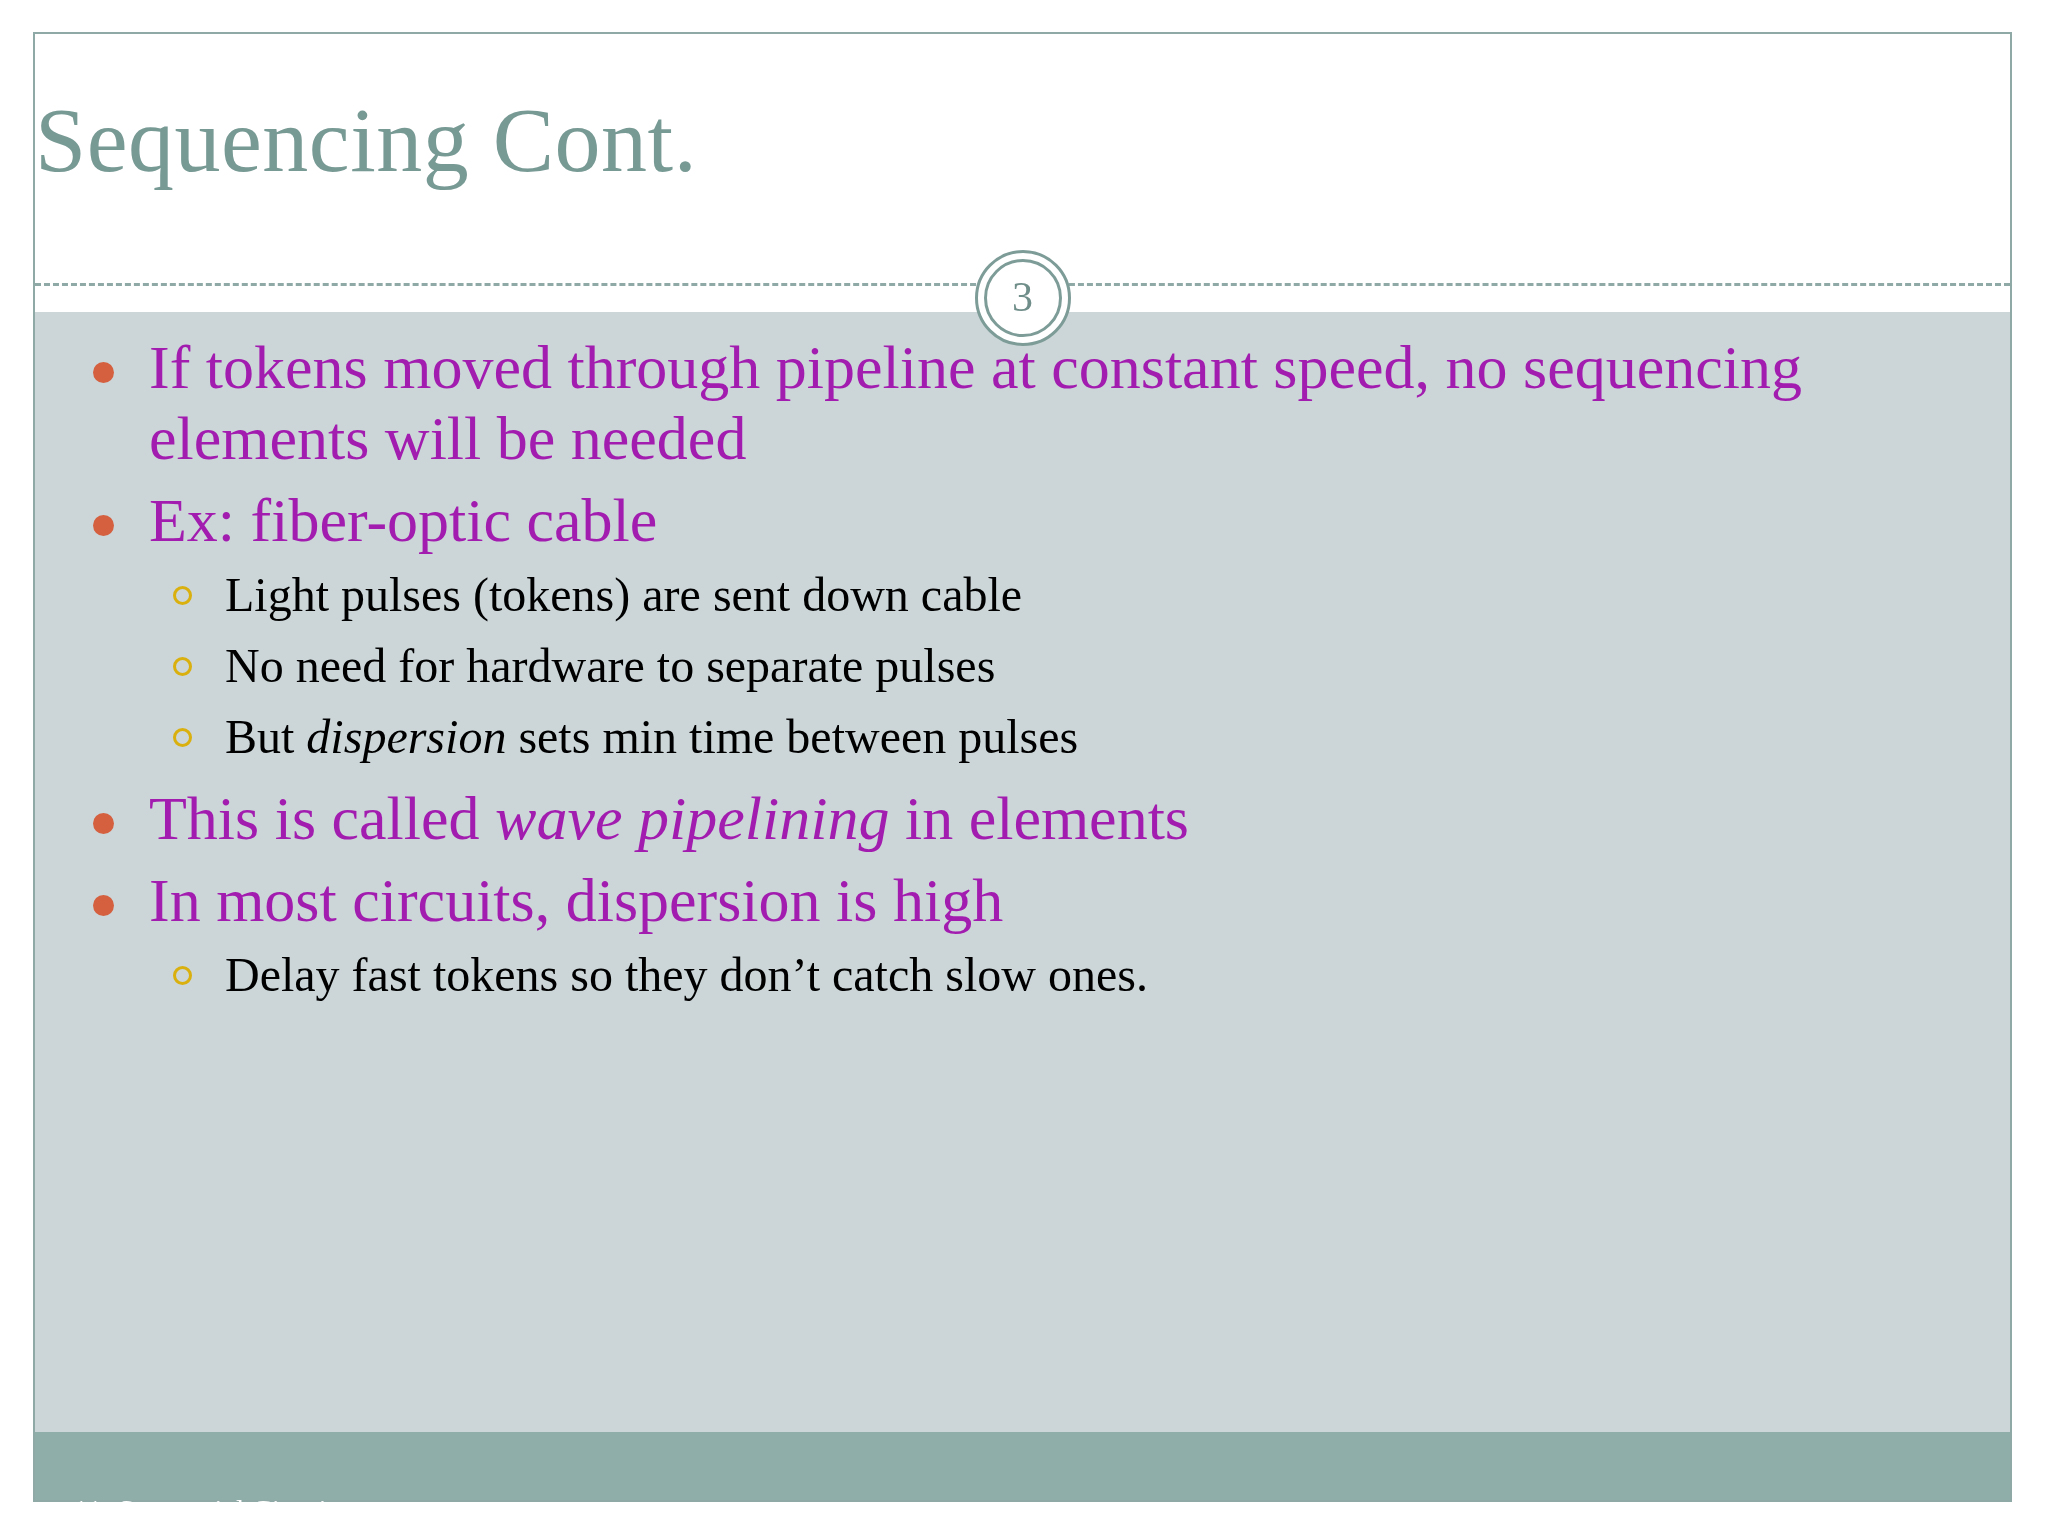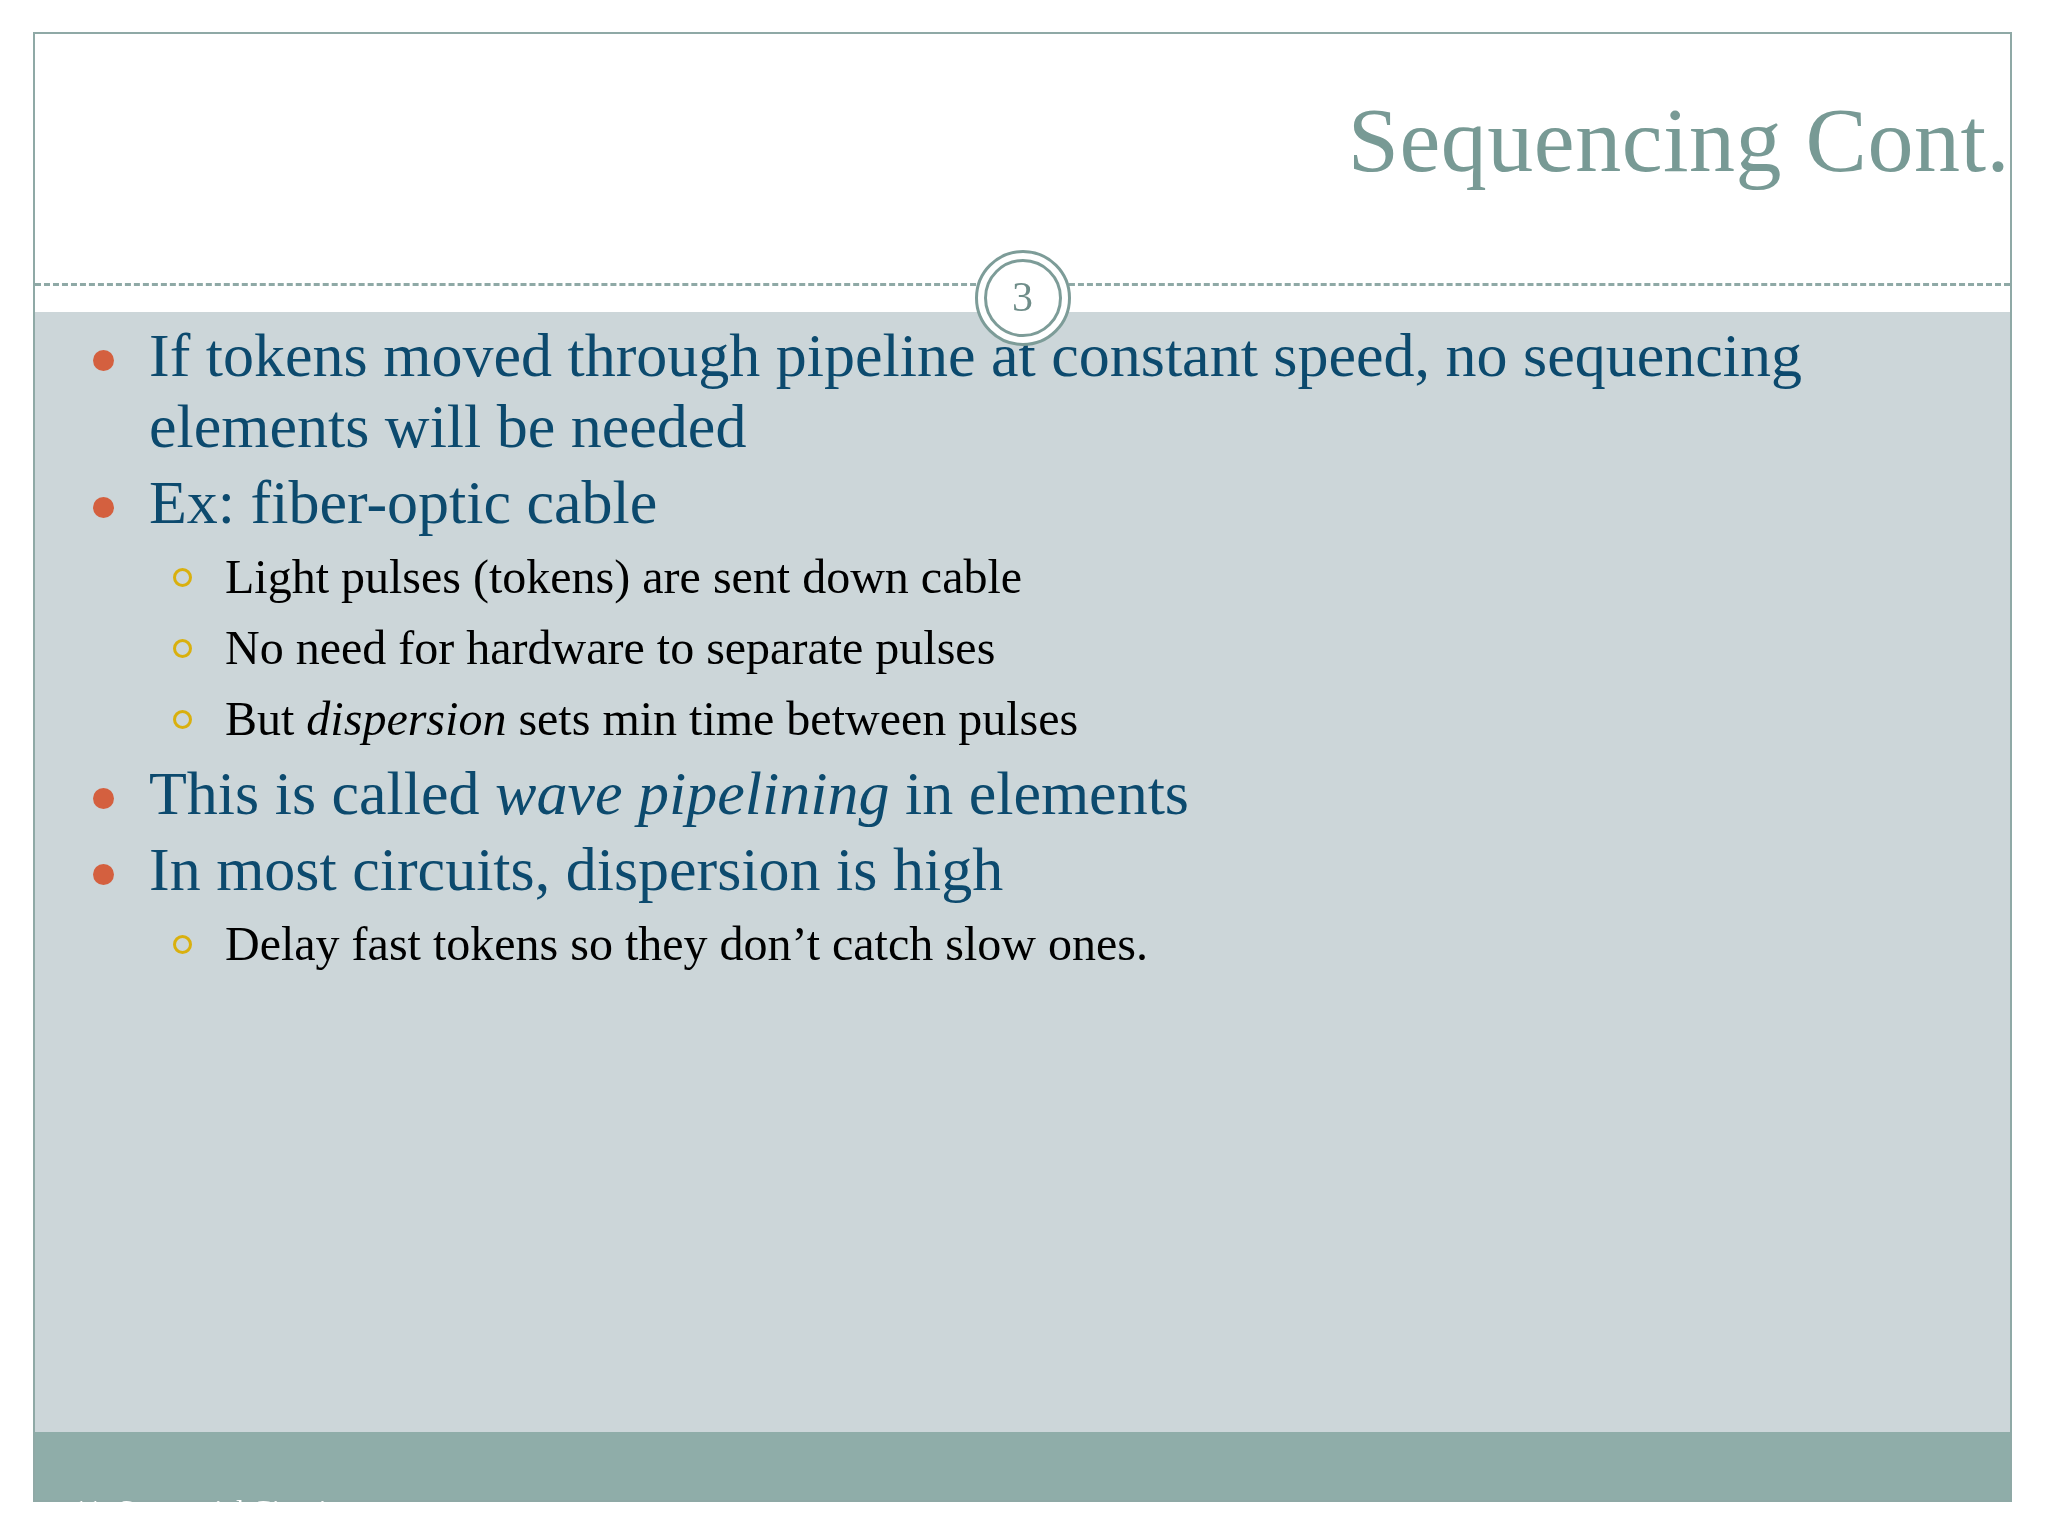--- a/index.html
+++ b/index.html
@@ -31,21 +31,21 @@
     left: 0;
     top: 0;
     width: 100%;
     height: 250px;
   }
   .slide-title {
     position: absolute;
     left: 0;
     top: 58px;
     width: 100%;
-    text-align: right;
+    text-align: left;
     font-size: 92px;
     line-height: 1.05;
     color: #789a95;
     font-weight: normal;
     letter-spacing: 0.5px;
     white-space: nowrap;
   }
 
   
   .divider {
@@ -109,24 +109,24 @@
   }
 
   .bullet {
     position: relative;
     display: block;
   }
 
   
   .lvl1 {
     padding-left: 84px;
-    margin: 0 0 6px 0;
+    margin: 12px 0 6px 0;
     font-size: 62px;
     line-height: 1.14;
-    color: #0c4a6e;
+    color: #a21caf;
   }
   .lvl1 .marker {
     position: absolute;
     left: 28px;
     top: 30px;
     width: 21px;
     height: 21px;
     border-radius: 50%;
     background: #d4603f;
   }

